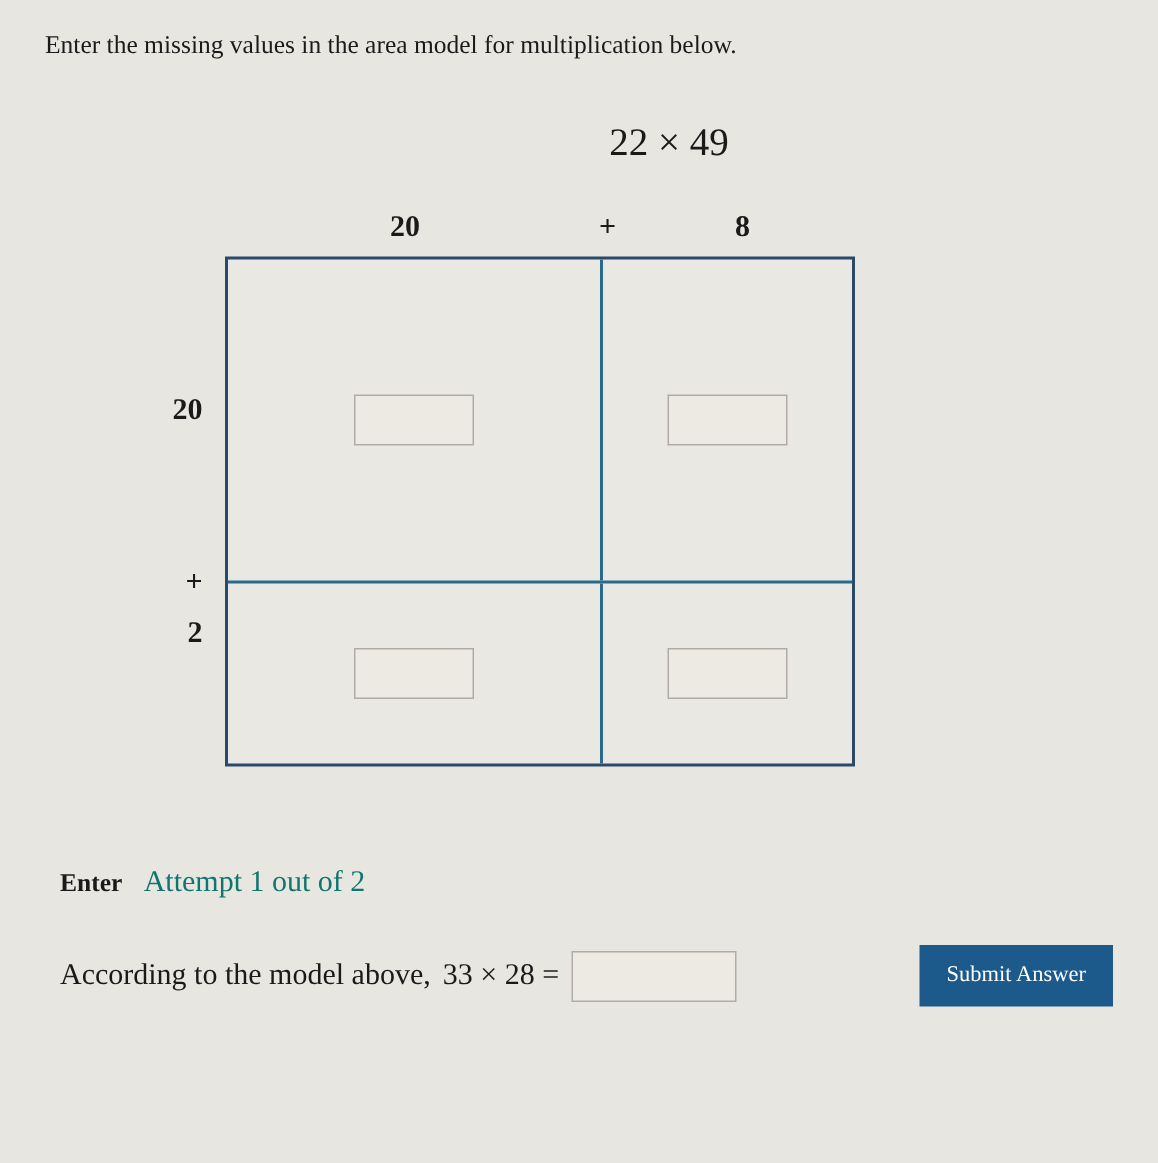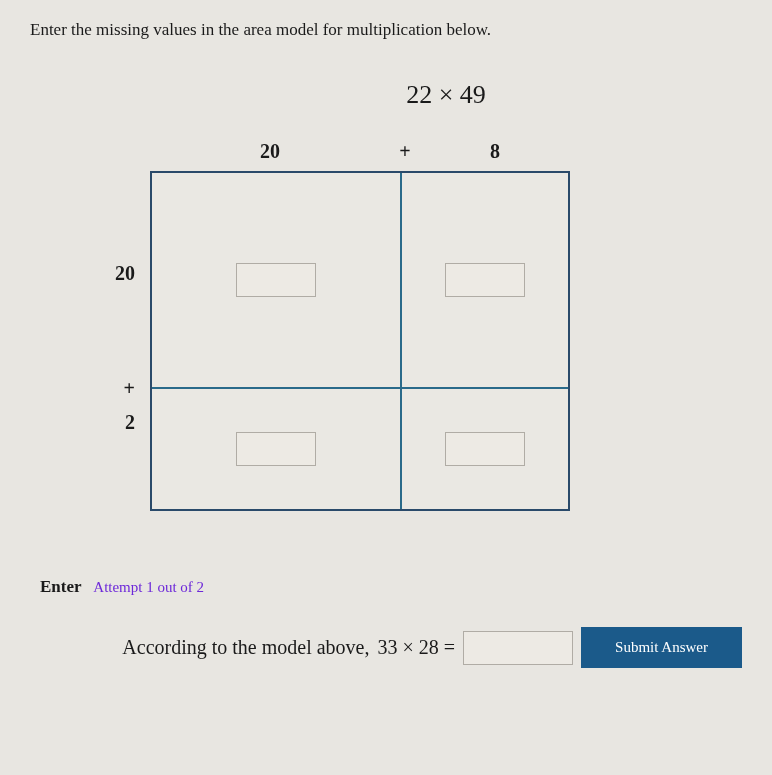--- a/index.html
+++ b/index.html
@@ -135,51 +135,51 @@
     }
     .answer-header {
       font-size: 17px;
       margin-bottom: 30px;
     }
     .answer-label {
       font-weight: bold;
     }
     .attempt {
       font-weight: normal;
-      font-size: 15px;
-      color: #6d28d9;
+      font-size: 20px;
+      color: #0f766e;
     }
     .according-row {
       display: flex;
       align-items: center;
       font-size: 20px;
       font-family: 'Times New Roman', serif;
       gap: 8px;
       flex-wrap: nowrap;
-      justify-content: flex-end;
+      justify-content: space-between;
     }
     .according-left {
       display: flex;
       align-items: center;
       gap: 8px;
     }
     .final-input {
       width: 110px;
       height: 34px;
       border: 1px solid #b0aca5;
       background: #edeae4;
       font-size: 16px;
       text-align: center;
       font-family: inherit;
     }
     .submit-btn {
       background: #1b5a8a;
       color: #fff;
       border: none;
-      padding: 12px 34px;
+      padding: 12px 18px;
       font-size: 15px;
       font-family: Georgia, serif;
       cursor: pointer;
     }
   </style>
 </head>
 <body>
 
 <div class="instruction">Enter the missing values in the area model for multiplication below.</div>
 

